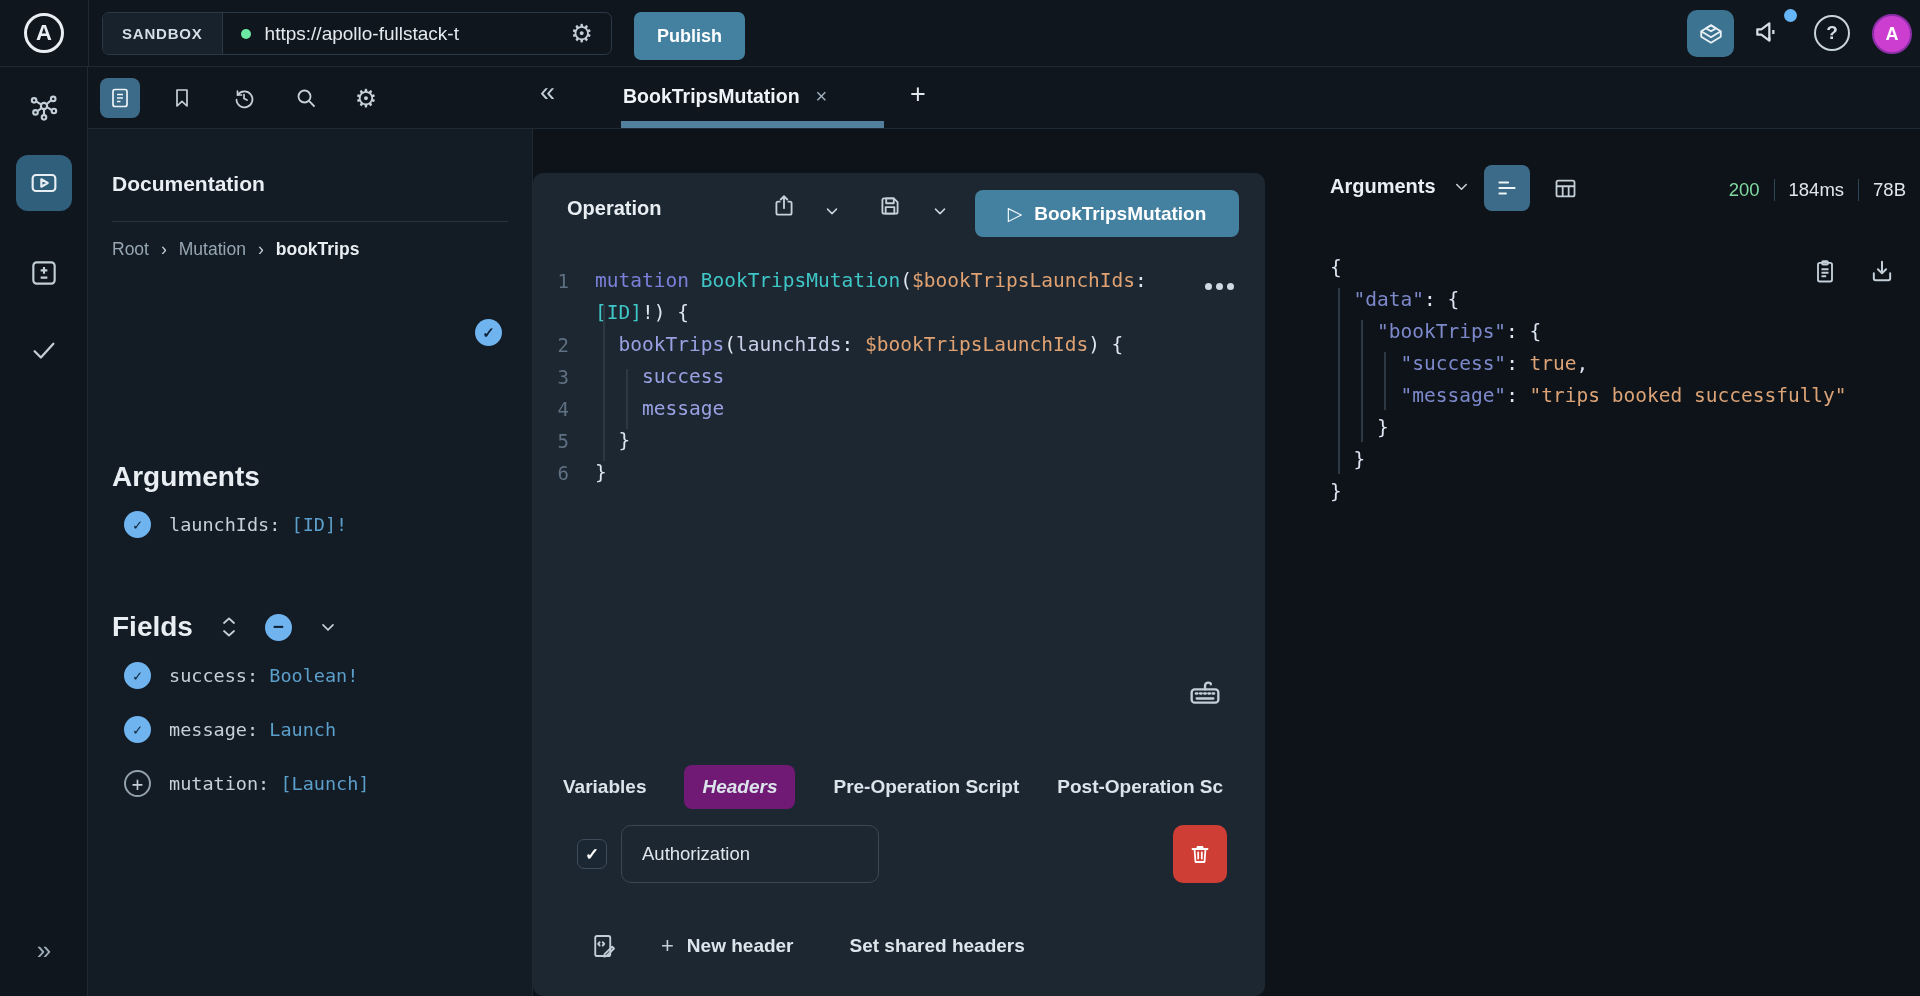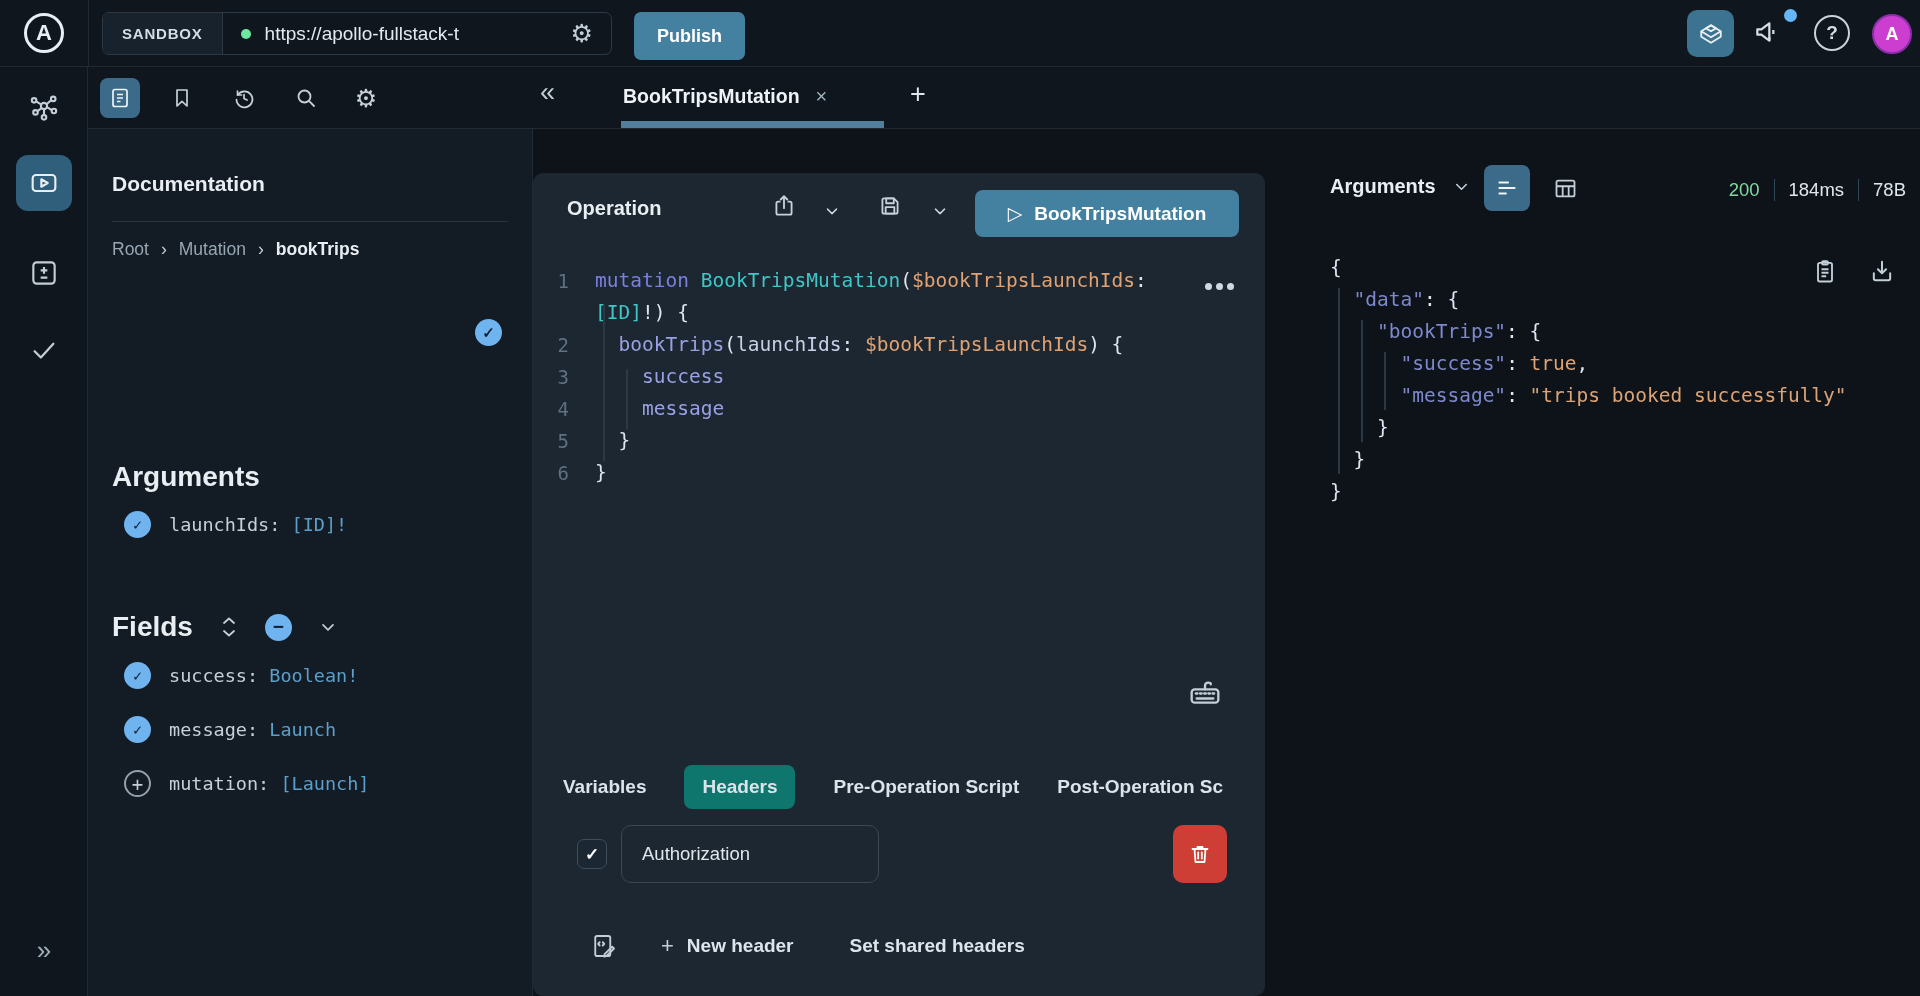--- a/index.html
+++ b/index.html
@@ -101,21 +101,21 @@
   .tk-vr { color:#e0a272; } .tk-fd { color:#99a1e2; } .tk-ar { color:#c9cfe8; }
   .tk-key { color:#7e89cc; } .tk-val { color:#dca376; }
   .guide { position:absolute; width:2px; background:#2c3844; }
   .dots-widget { left:672px; top:110px; display:flex; gap:4px; }
   .dots-widget i { width:7px; height:7px; border-radius:50%; background:#cfd9e2; }
   .kbd-icon { left:652px; top:498px; color:#c3ced8; }
 
   .panel-tabs { left:0; top:588px; width:732px; height:52px; display:flex; align-items:center;
                 padding-left:30px; gap:38px; font-size:19px; font-weight:bold; color:#dce4eb; white-space:nowrap; }
   .ptab { flex:none; } 
-  .ptab.sel { background:#0f766e; border-radius:8px; padding:11px 18px; }
+  .ptab.sel { background:#701a75; border-radius:8px; padding:11px 18px;font-style:italic; }
 
   .hdr-checkbox { left:44px; top:666px; width:30px; height:30px; border-radius:7px; background:#1b2833;
                   border:1.5px solid #3e4c5b; display:flex; align-items:center; justify-content:center;
                   color:#fff; font-size:17px; font-weight:bold; }
   .hdr-input { position:absolute; top:652px; height:58px; background:transparent; border:1px solid #3a4754;
                border-radius:10px; color:#dfe6ec; font-size:18.5px; padding:0 20px;
                font-family:"Liberation Sans",sans-serif; outline:none; }
   .hdr-key { left:88px; width:258px; } .hdr-val { left:357px; width:268px; }
   .trash-btn { left:640px; top:652px; width:54px; height:58px; background:#cf3e35; border:none;
                border-radius:10px; display:flex; align-items:center; justify-content:center; color:#fff; cursor:pointer; }

